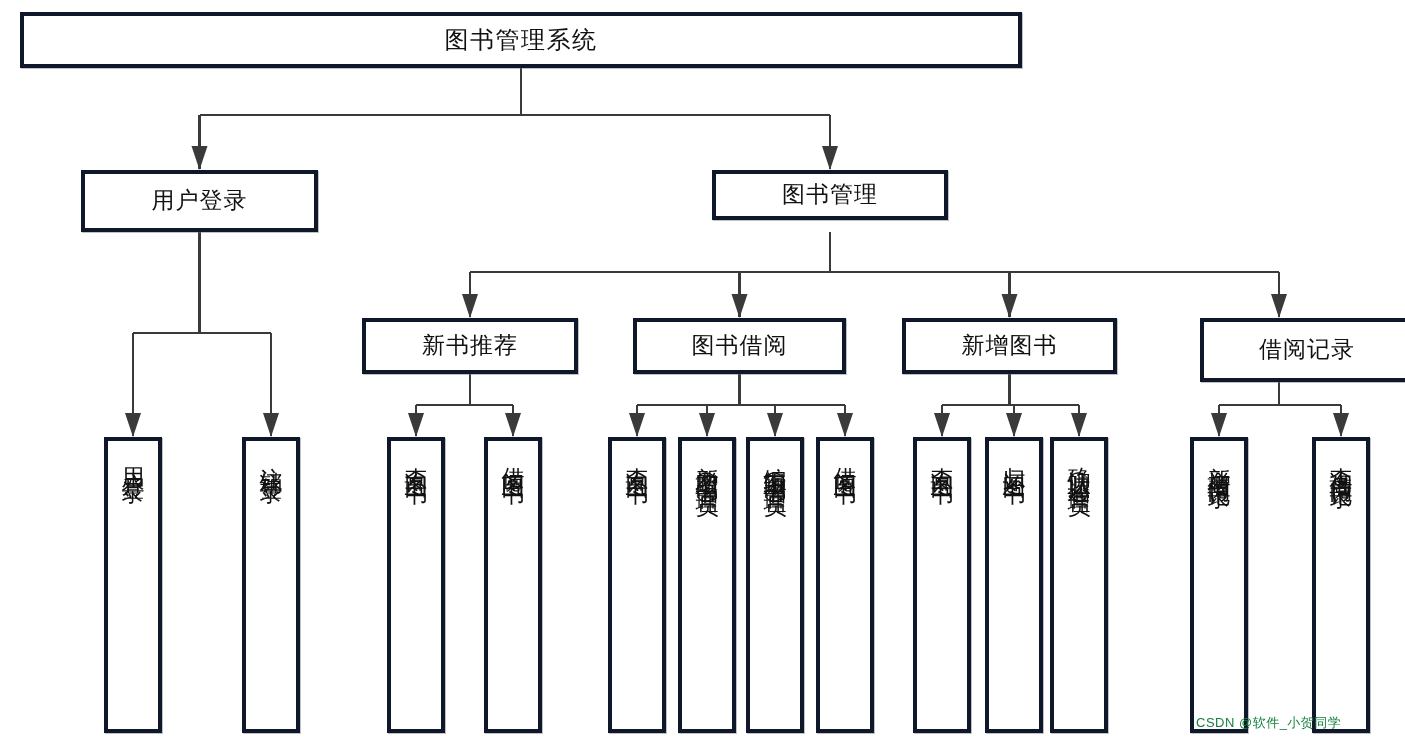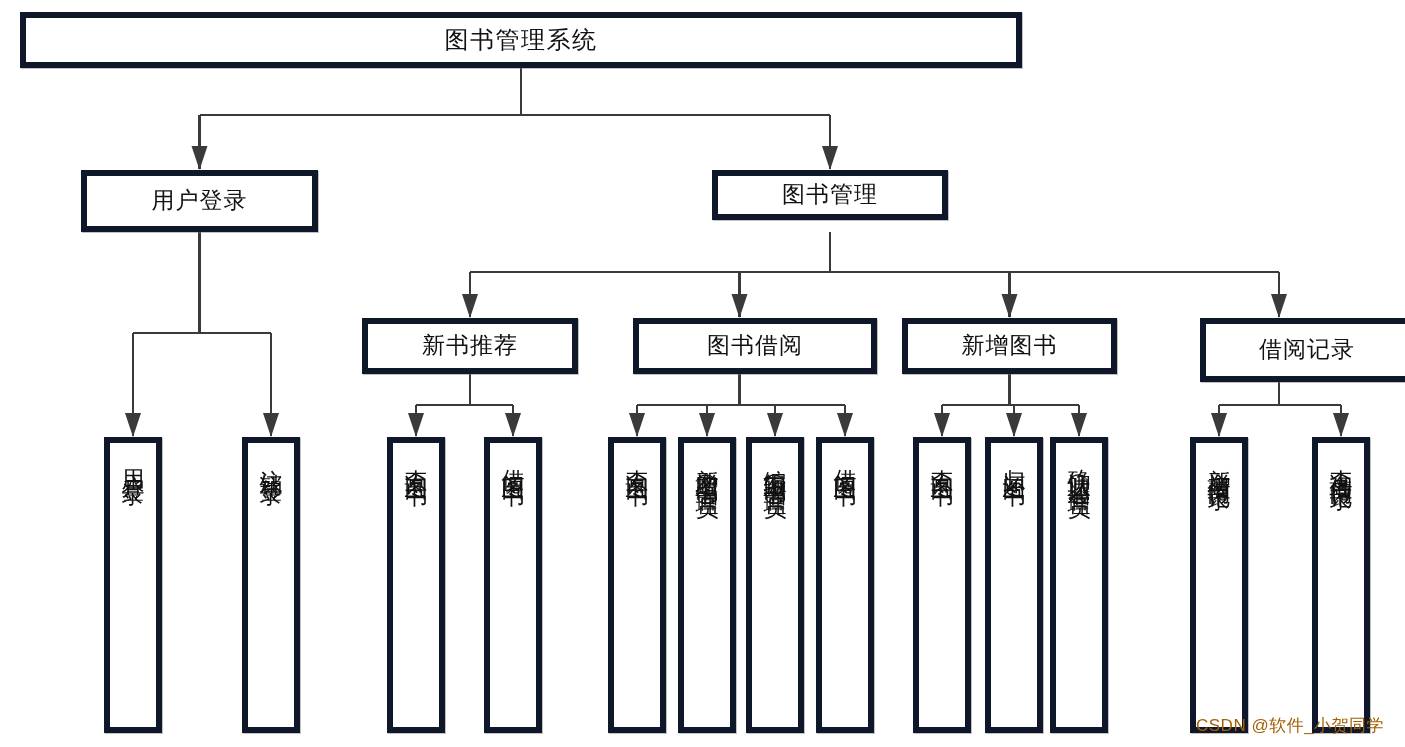--- a/index.html
+++ b/index.html
@@ -18,21 +18,21 @@
   #edges{
     position:absolute;
     left:0; top:0;
     width:1405px;
     height:747px;
     pointer-events:none;
   }
   .node{
     position:absolute;
     box-sizing:border-box;
-    border:6px solid #0f172a;
+    border:4px solid #0f172a;
     background:#ffffff;
     display:flex;
     align-items:center;
     justify-content:center;
     color:#111111;
     box-shadow:1px 1px 0 rgba(120,120,120,0.45);
   }
   .node-label{
     display:block;
     text-align:center;
@@ -60,22 +60,22 @@
     font-size:23px;
     letter-spacing:5px;
     line-height:1;
     white-space:nowrap;
   }
   .node.v.tall .node-label{
     letter-spacing:4px;
   }
   .watermark{
     position:absolute;
-    color:#a16207;
-    font-size:17px;
+    color:#15803d;
+    font-size:13px;
     letter-spacing:0.5px;
     white-space:nowrap;
     user-select:none;
   }
 </style>
 </head>
 <body>
 
 <div id="canvas">
   <svg id="edges" viewBox="0 0 1405 747">
@@ -138,21 +138,21 @@
       </div>
       <div class="node h" style="left: 81px; top: 170px; width: 237px; height: 62px;">
         <span class="node-label">用户登录</span>
       </div>
       <div class="node h" style="left: 712px; top: 170px; width: 236px; height: 50px;">
         <span class="node-label">图书管理</span>
       </div>
       <div class="node h" style="left: 362px; top: 318px; width: 216px; height: 56px; align-items: center;">
         <span class="node-label">新书推荐</span>
       </div>
-      <div class="node h" style="left: 633px; top: 318px; width: 244px; height: 56px;">
+      <div class="node h" style="left: 633px; top: 318px; width: 213px; height: 56px;">
         <span class="node-label">图书借阅</span>
       </div>
       <div class="node h" style="left: 902px; top: 318px; width: 215px; height: 56px;">
         <span class="node-label">新增图书</span>
       </div>
       <div class="node h" style="left: 1172px; top: 318px; width: 214px; height: 64px; margin-left: 28px;">
         <span class="node-label">借阅记录</span>
       </div>
       <div class="node v" style="left: 104px; top: 437px; width: 58px; height: 296px;">
         <span class="node-label">用户登录</span>

